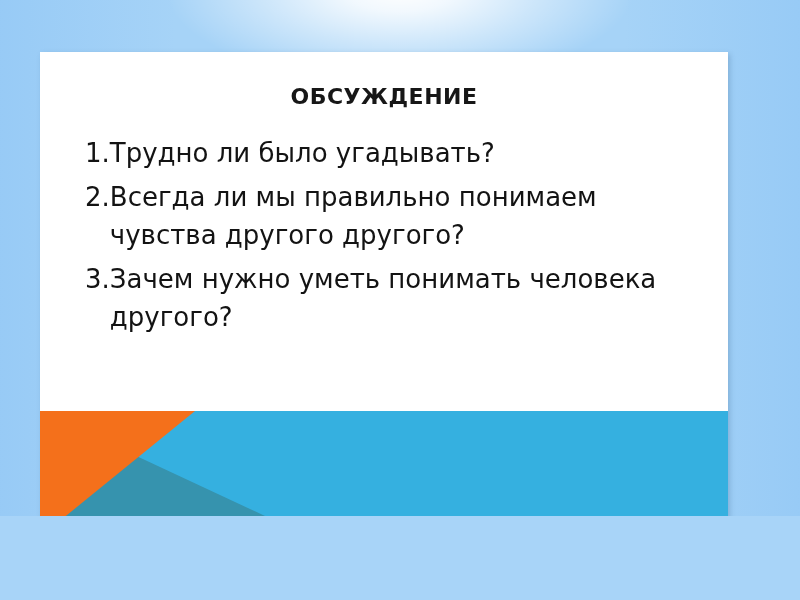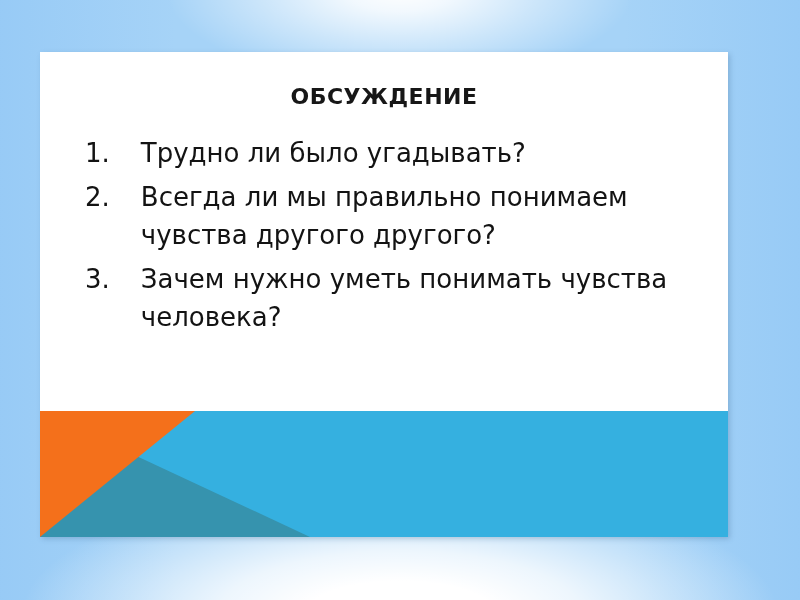--- a/index.html
+++ b/index.html
@@ -11,21 +11,21 @@
     height: 600px;
     overflow: hidden;
     font-family: "DejaVu Sans", sans-serif;
     background: #a8d4f8;
   }
 
   
   #slide {
     position: relative;
     width: 800px;
-    height: 600px;
+    height: 516px;
     overflow: hidden;
     background-color: #a6d3f7;
   }
   .bg-layer {
     position: absolute;
     inset: 0;
   }
   
   .glow-top {
     background: radial-gradient(ellipse 300px 120px at 50% -10px,
@@ -93,21 +93,20 @@
     color: #131313;
     margin-bottom: 6px;
     font-family: "DejaVu Sans", sans-serif;
   }
   .q-num {
     flex: 0 0 auto;
     white-space: pre;
   }
   .q-text {
     flex: 1 1 auto;
-    margin-left: 31px;
   }
 
   
   #band {
     position: absolute;
     left: 0;
     top: 359px;
     width: 688px;
     height: 126px;
     overflow: hidden;
@@ -138,21 +137,21 @@
         <span class="q-text">Трудно ли было угадывать?</span>
       </div>
 
       <div class="q-item">
         <span class="q-num">2.</span>
         <span class="q-text">Всегда ли мы правильно понимаем чувства другого другого?</span>
       </div>
 
       <div class="q-item">
         <span class="q-num">3.</span>
-        <span class="q-text">Зачем нужно уметь понимать чувства человека?</span>
+        <span class="q-text">Зачем нужно уметь понимать человека другого?</span>
       </div>
 
     </div>
 
     <div id="band">
       <svg viewBox="0 0 688 126" preserveAspectRatio="none">
         <rect x="0" y="0" width="688" height="126" fill="#35b0e0"></rect>
         <polygon points="0,0 270,126 0,126" fill="#3693ae"></polygon>
         <polygon points="0,0 155,0 0,126" fill="#f4701b"></polygon>
       </svg>

